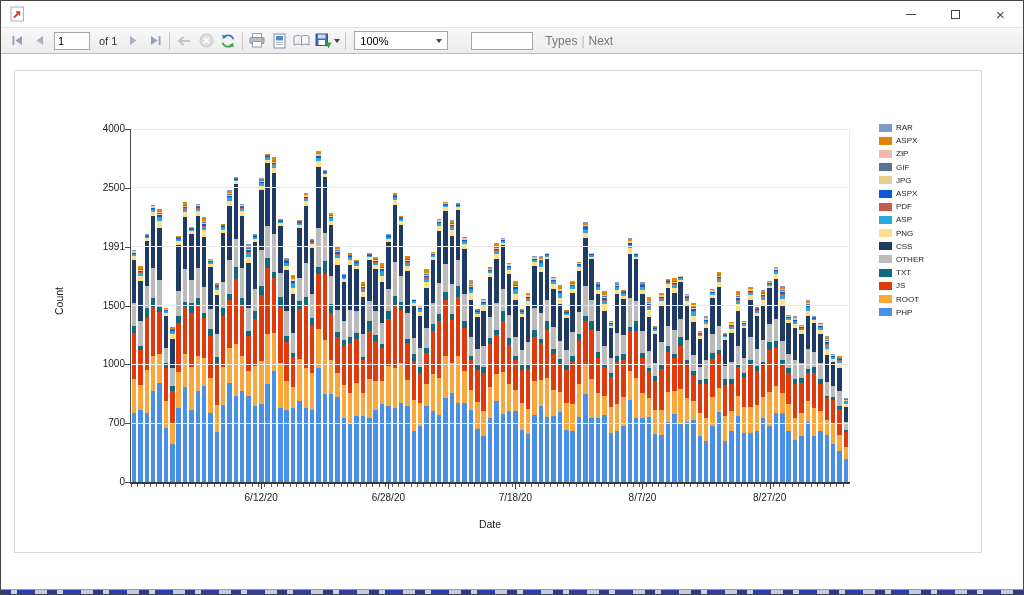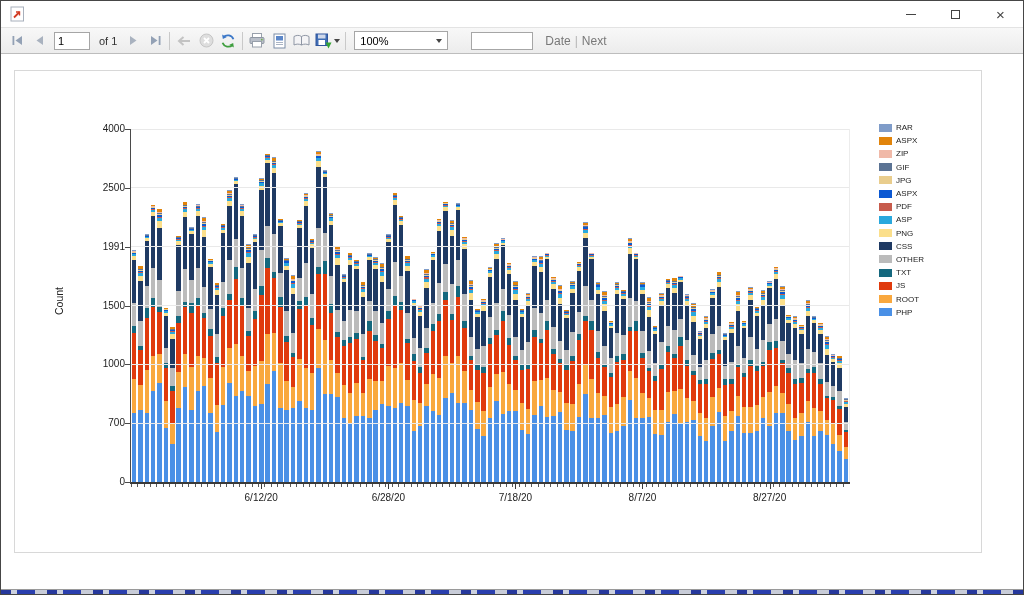--- a/index.html
+++ b/index.html
@@ -167,21 +167,21 @@
           <polygon points="10.5,9.5 16.5,9.5 13.5,15.5" fill="#36a336"></polygon>
         </svg>
       <span class="caret" style="margin-left:2px"></span>
     </button>
     <span class="sep"></span>
     <div class="zoom-combo">
       <span>100%</span>
       <span class="caret"></span>
     </div>
     <input class="search-input" type="text" style="">
-    <a class="findnext" href="#">Date</a>
+    <a class="findnext" href="#">Types</a>
     <span class="fn-sep">|</span>
     <a class="findnext" href="#">Next</a>
   </div>
 
   <div class="viewer">
     <div class="report-page">
       <div class="axis-y"></div>
       <div class="axis-x"></div>
       <div class="frame-top"></div>
       <div class="frame-right"></div>
@@ -2103,20 +2103,21 @@
             <div class="seg" style="height: 0.59px; background: rgb(199, 91, 76);"></div>
             <div class="seg" style="height: 0.94px; background: rgb(11, 88, 210);"></div>
             <div class="seg" style="height: 0.59px; background: rgb(233, 205, 141);"></div>
             <div class="seg" style="height: 0.47px; background: rgb(91, 115, 148);"></div>
             <div class="seg" style="height: 0.35px; background: rgb(240, 185, 168);"></div>
             <div class="seg" style="height: 0.59px; background: rgb(225, 132, 11);"></div>
             <div class="seg" style="height: 0.47px; background: rgb(127, 156, 201);"></div>
           </div>
         </div>
       <div class="y-axis-title">Count</div>
+      <div class="x-axis-title">Date</div>
       <div class="legend">
           <div class="leg-item">
             <span class="leg-swatch" style="background: rgb(127, 156, 201);"></span>
             <span class="leg-label">RAR</span>
           </div>
           <div class="leg-item">
             <span class="leg-swatch" style="background: rgb(225, 132, 11);"></span>
             <span class="leg-label">ASPX</span>
           </div>
           <div class="leg-item">

